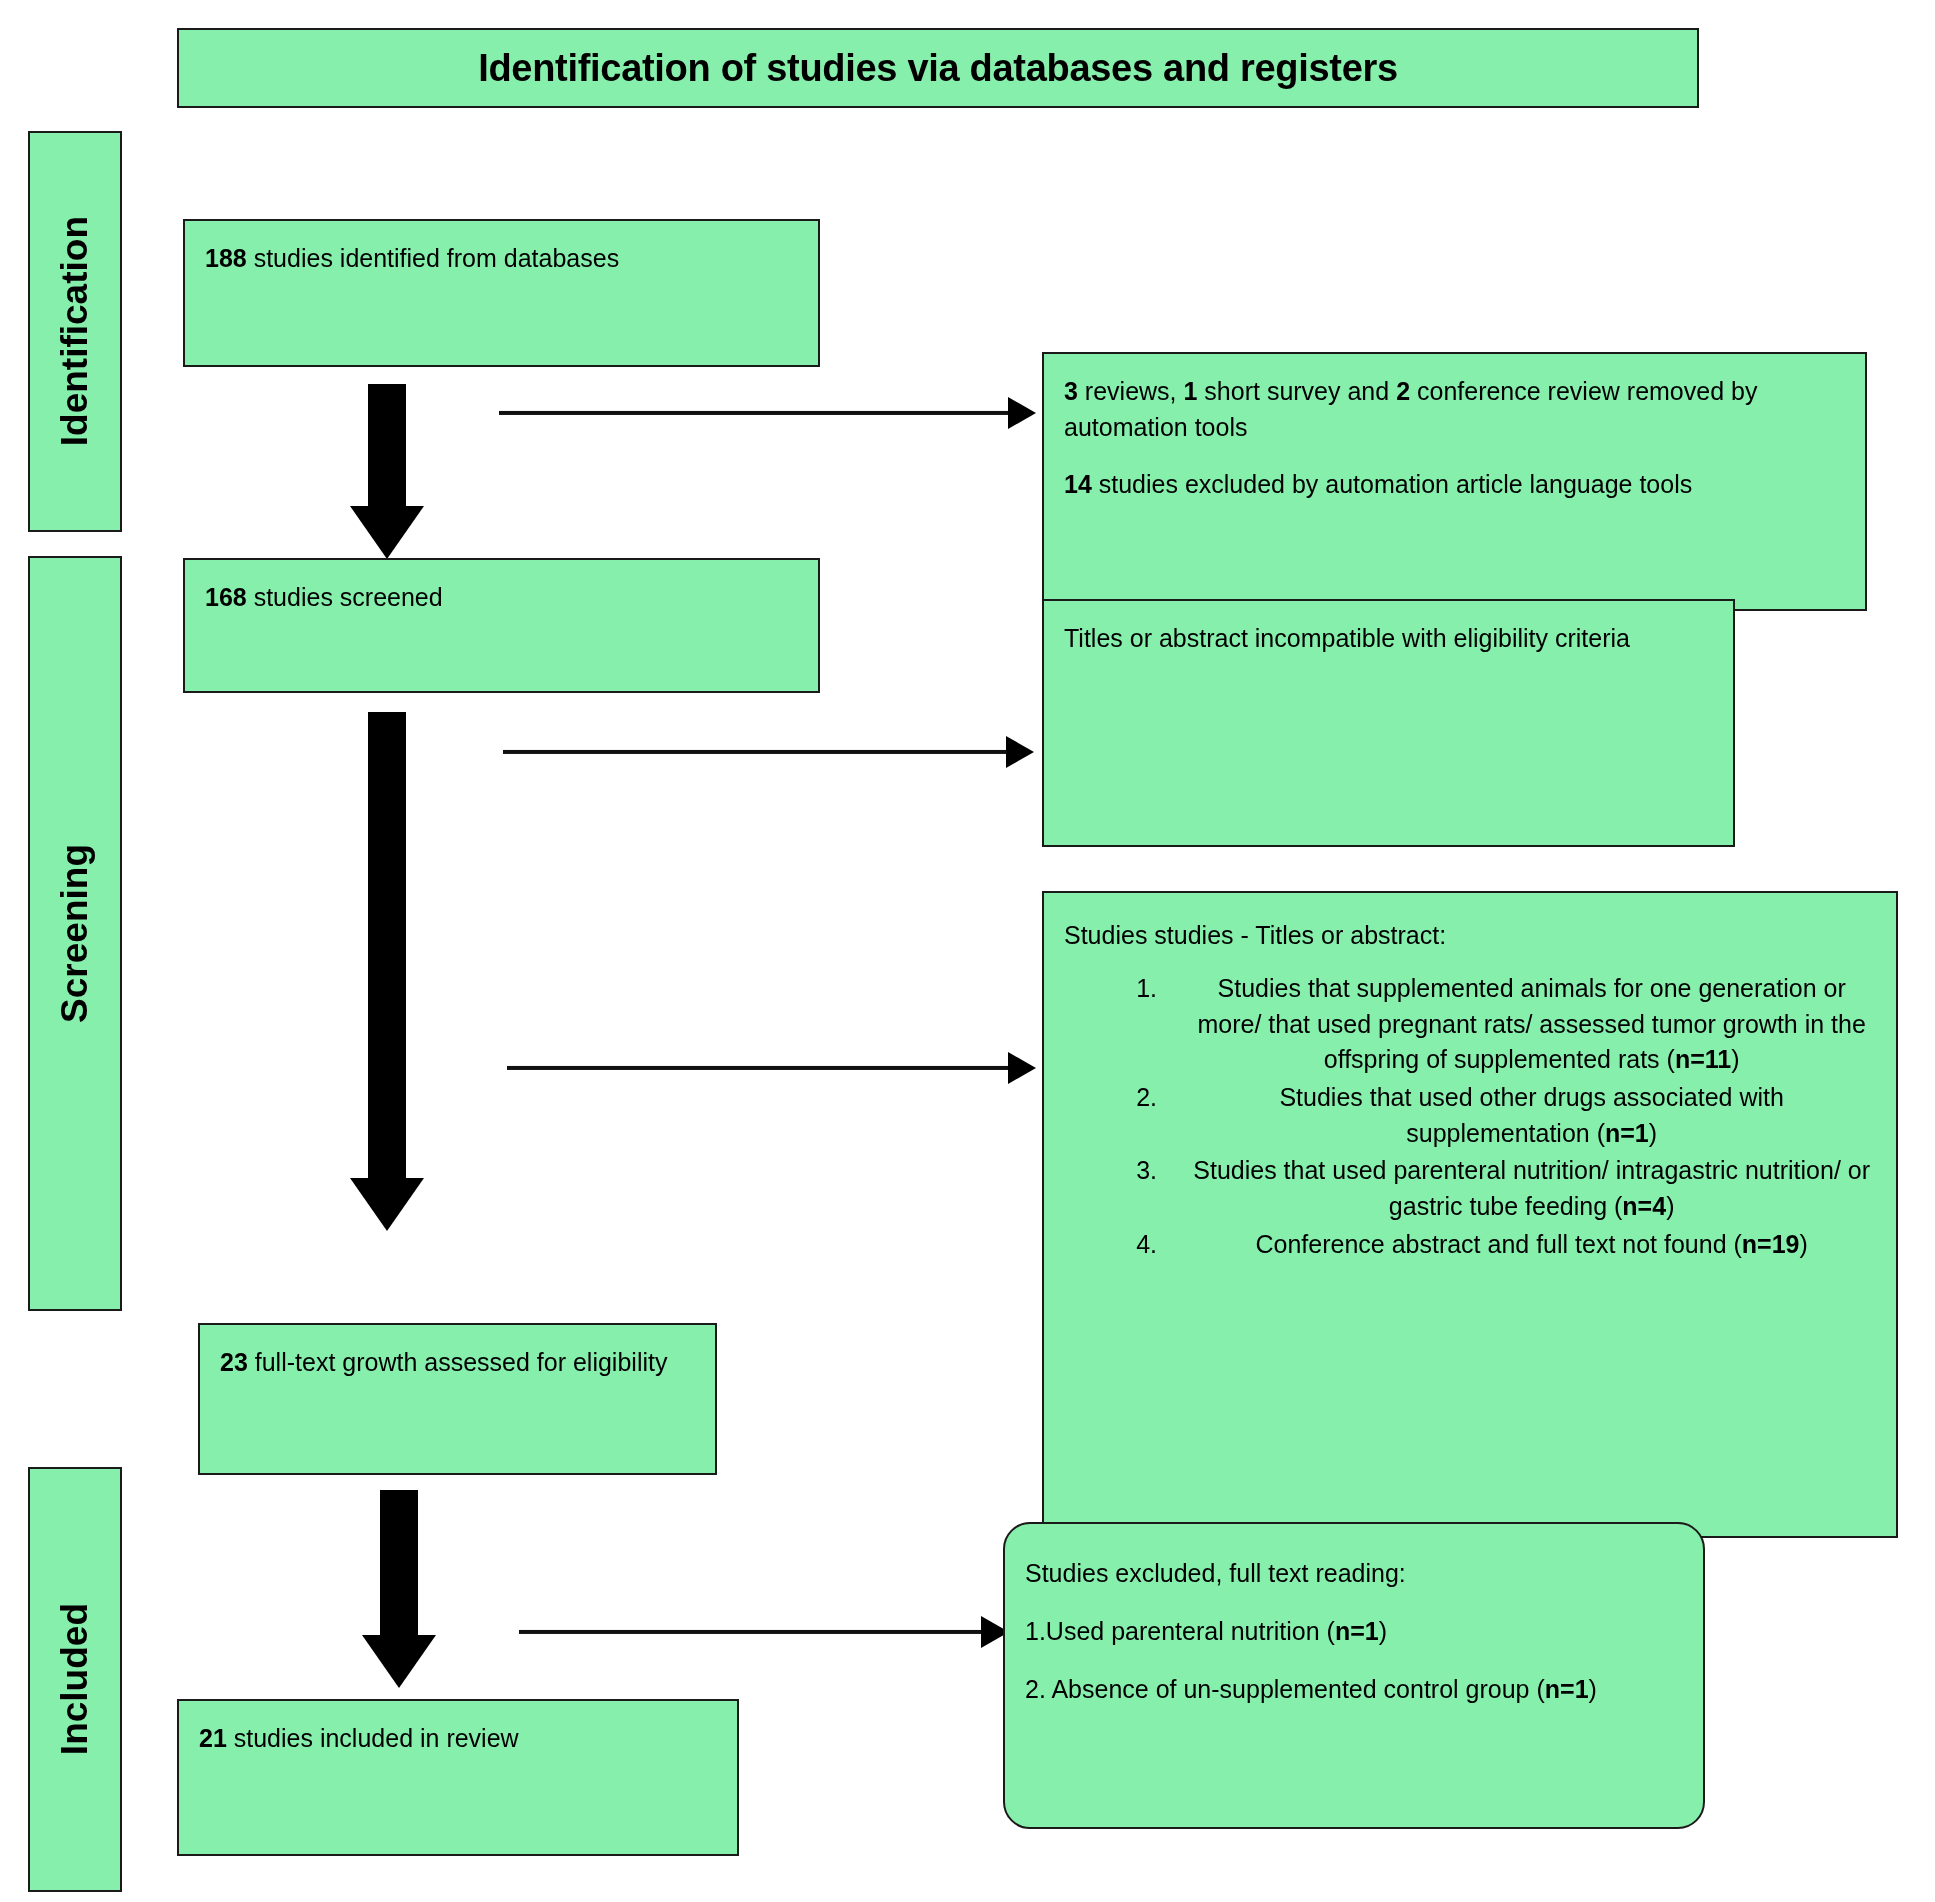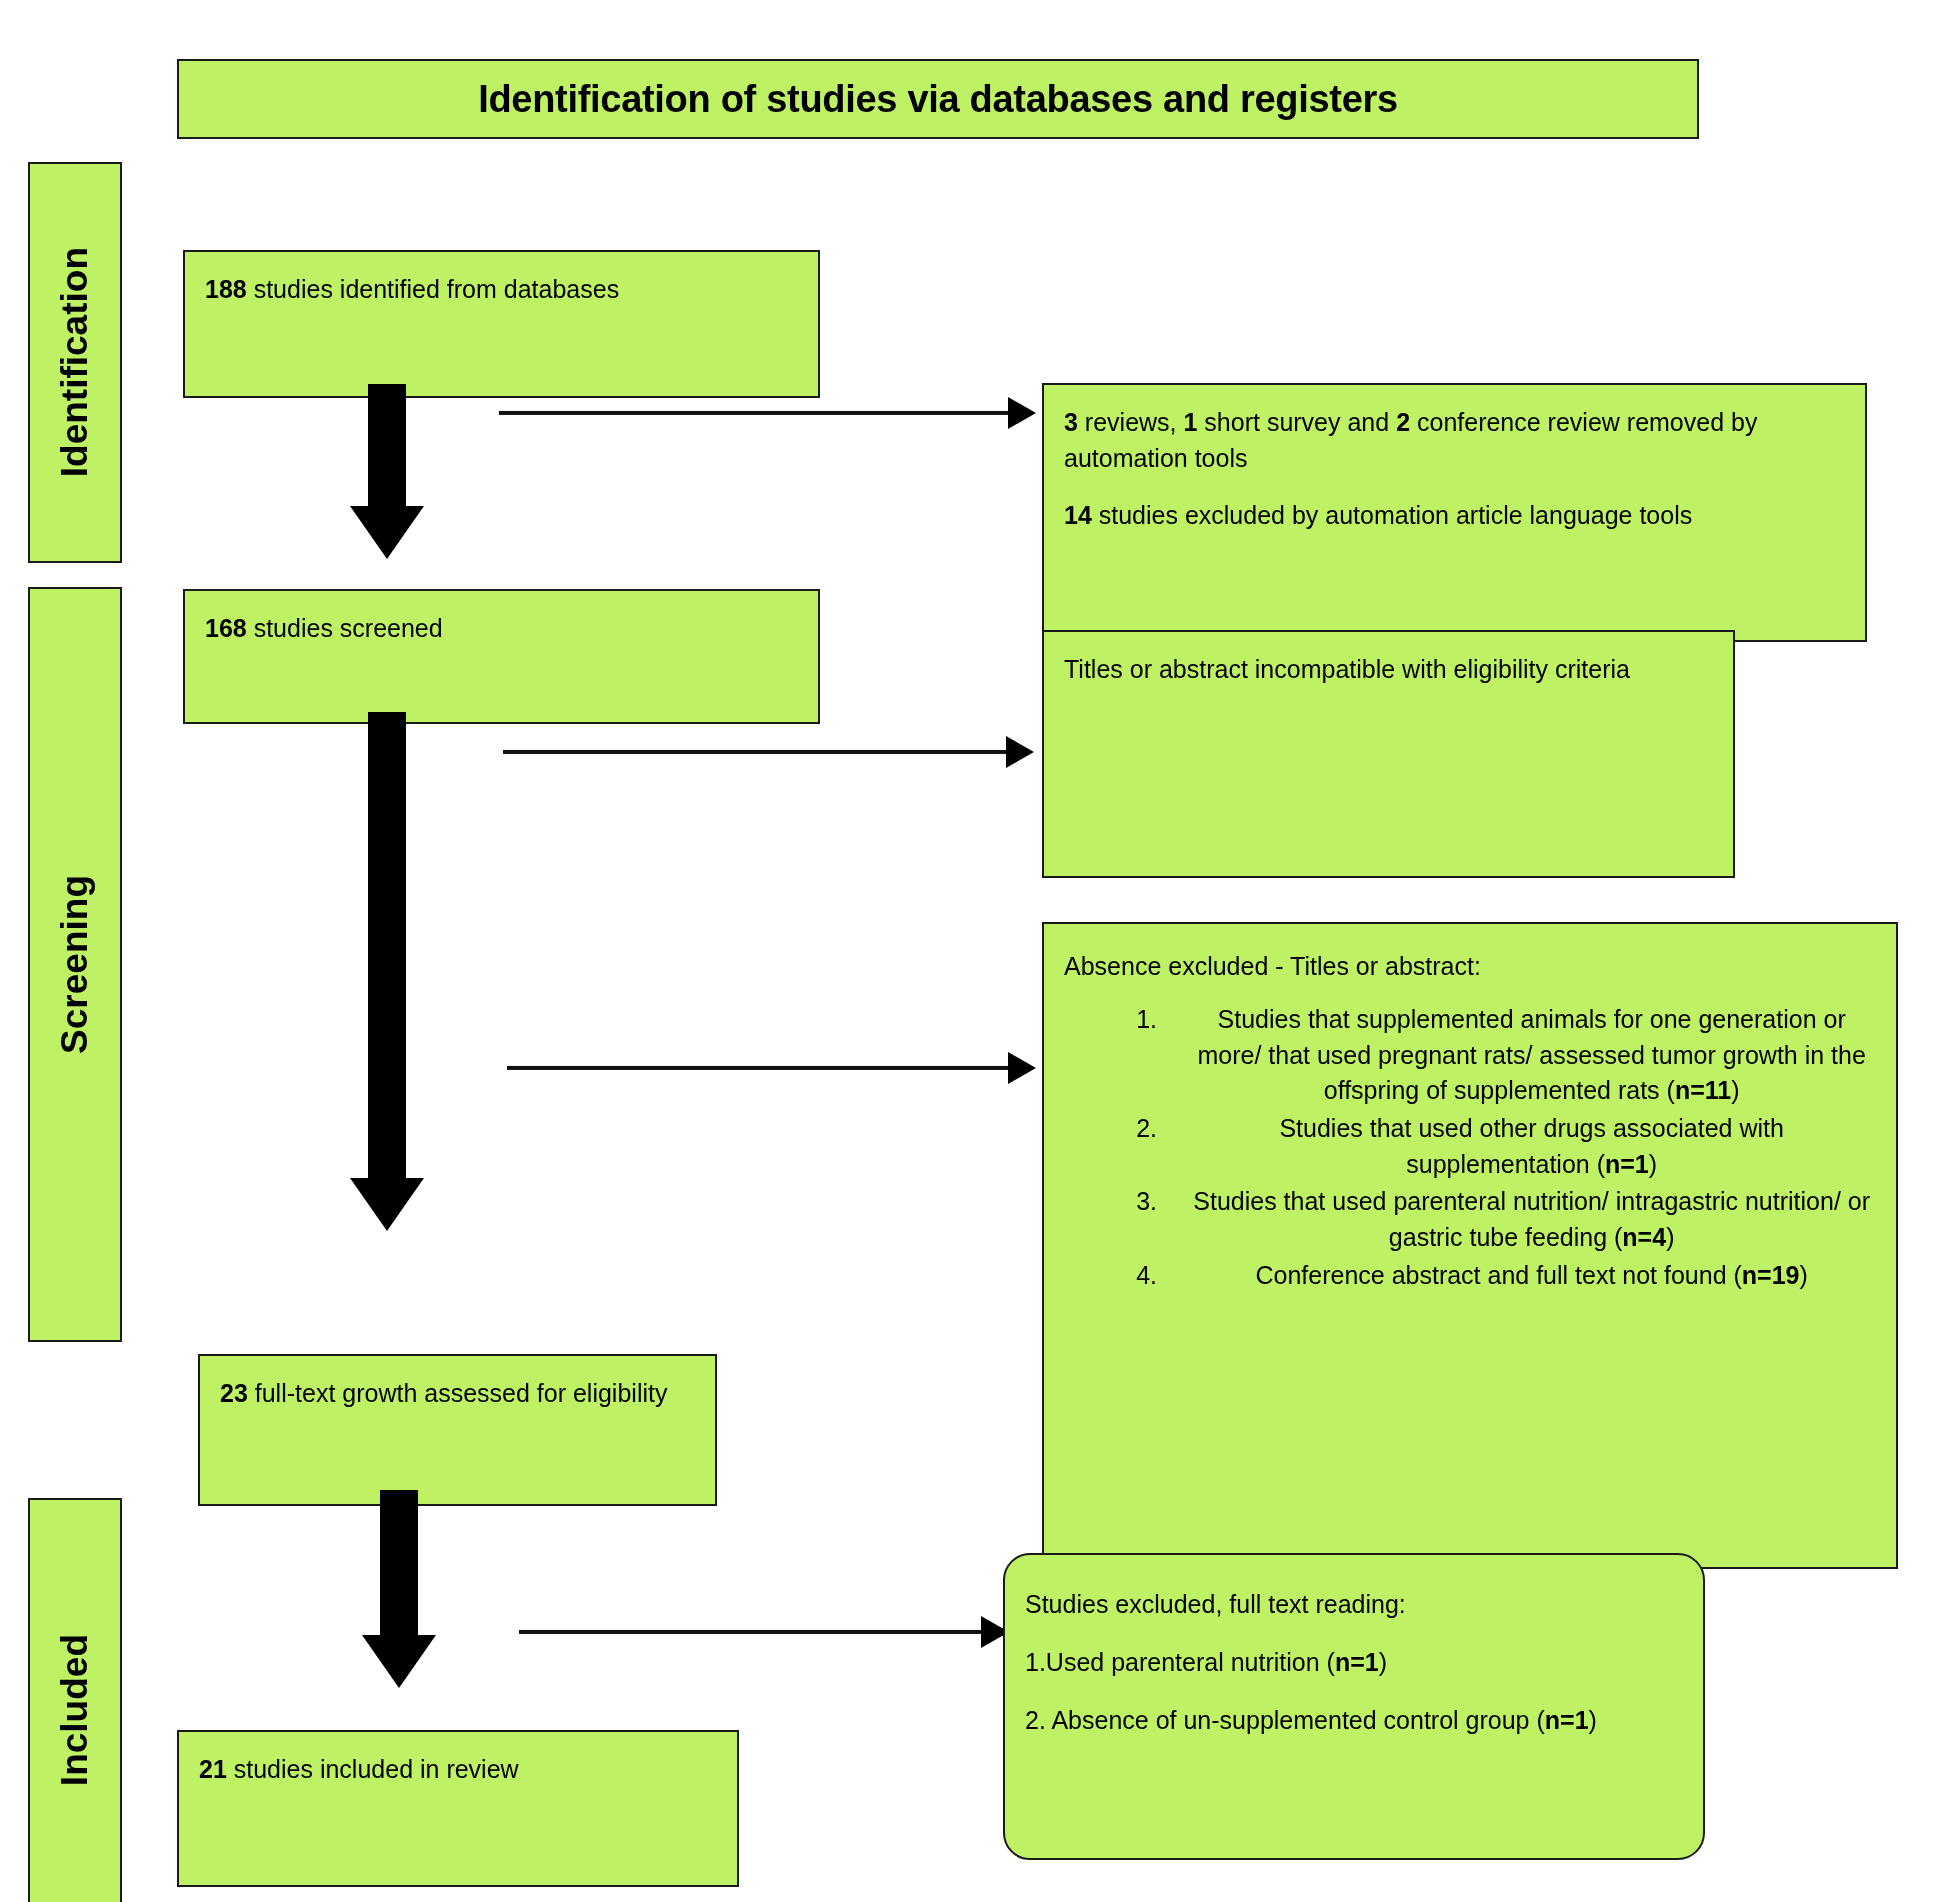--- a/index.html
+++ b/index.html
@@ -15,22 +15,21 @@
     position: relative;
     width: 1936px;
     height: 1902px;
     background: #ffffff;
     overflow: hidden;
   }
   .box {
     position: absolute;
     box-sizing: border-box;
     border: 2.4px solid #1a1a1a;
-    background: #bef264;
-    margin-top: 31px;
+    background: #86efac;
   }
   .box-title {
     display: flex;
     align-items: center;
     justify-content: center;
     font-weight: bold;
     font-size: 38px;
     letter-spacing: -0.3px;
   }
   .stage {
@@ -183,21 +182,21 @@
   <div class="box content" style="left:1042px; top:599px; width:693px; height:248px;">
     <p>Titles or abstract incompatible with eligibility criteria</p>
   </div>
 
   <div class="right-arrow" style="left:507px; top:1051px; width:529px; height:34px;">
     <div class="line" style="width:503px;"></div>
     <div class="tip"></div>
   </div>
 
   <div class="box content" style="left:1042px; top:891px; width:856px; height:647px; padding-top:25px;">
-    <div>Absence excluded - Titles or abstract:</div>
+    <div>Studies studies - Titles or abstract:</div>
     <ol class="numlist">
       <li>
         <span>Studies that supplemented animals for one generation or more/ that used pregnant rats/ assessed tumor growth in the offspring of supplemented rats (</span><b>n=11</b><span>)</span>
       </li>
       <li>
         <span>Studies that used other drugs associated with supplementation (</span><b>n=1</b><span>)</span>
       </li>
       <li>
         <span>Studies that used parenteral nutrition/ intragastric nutrition/ or gastric tube feeding (</span><b>n=4</b><span>)</span>
       </li>

